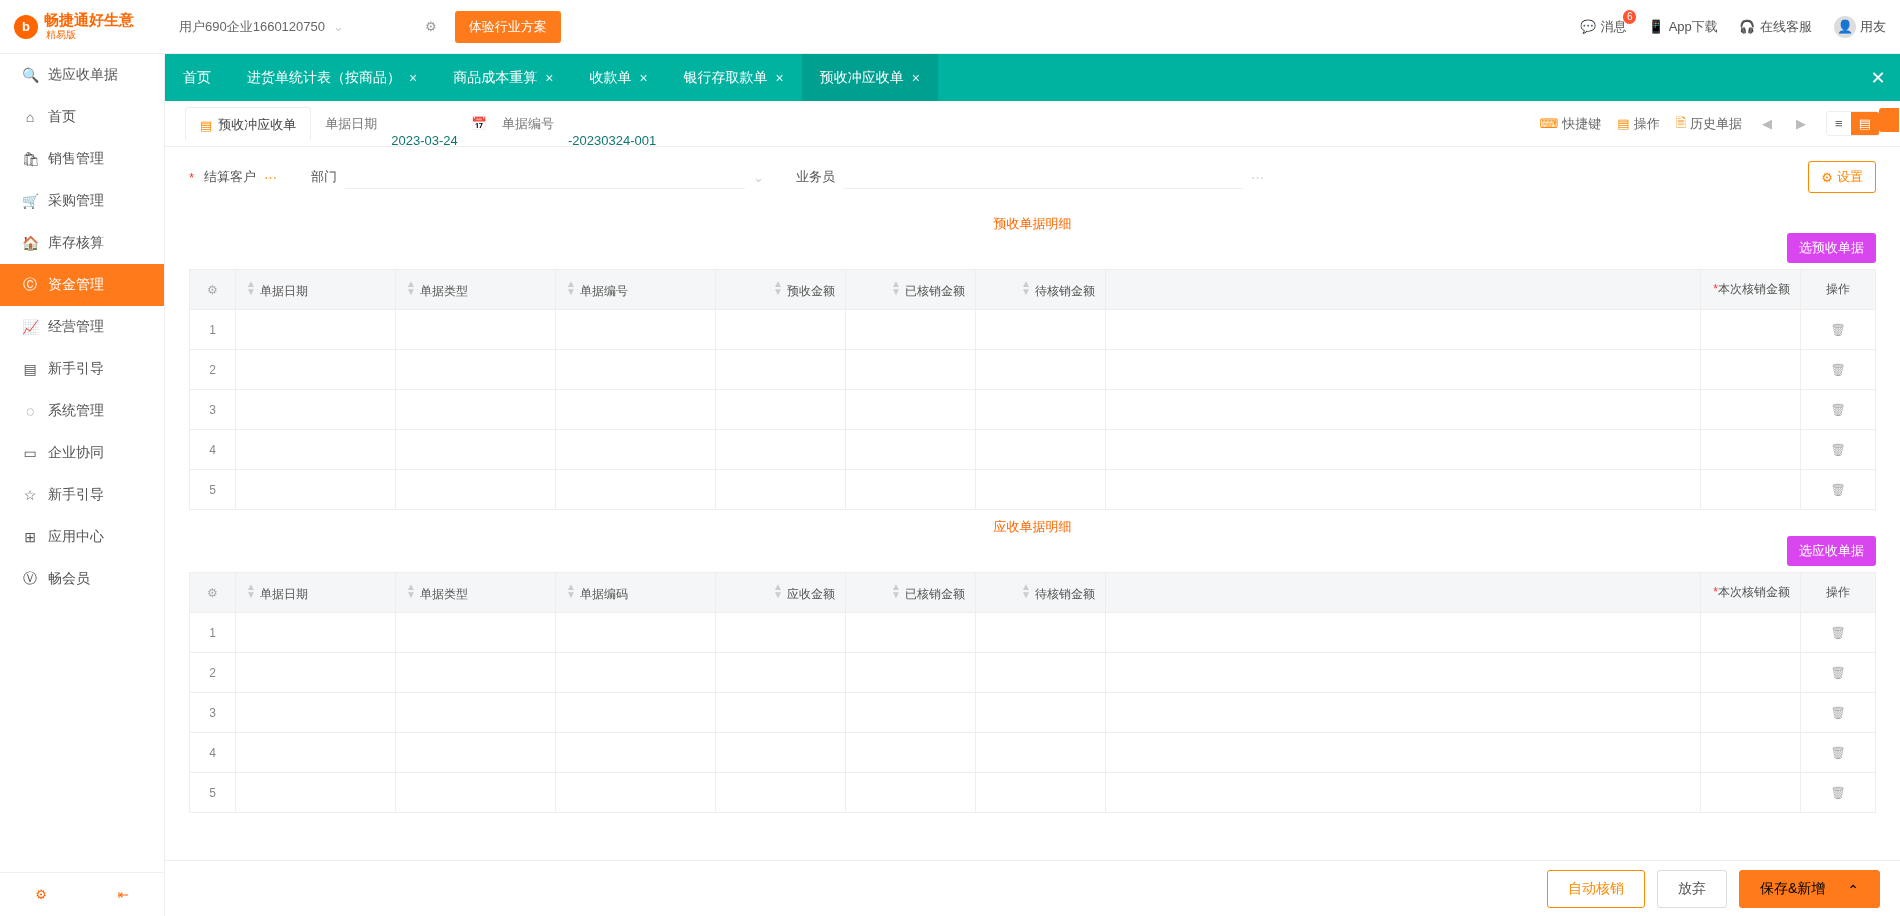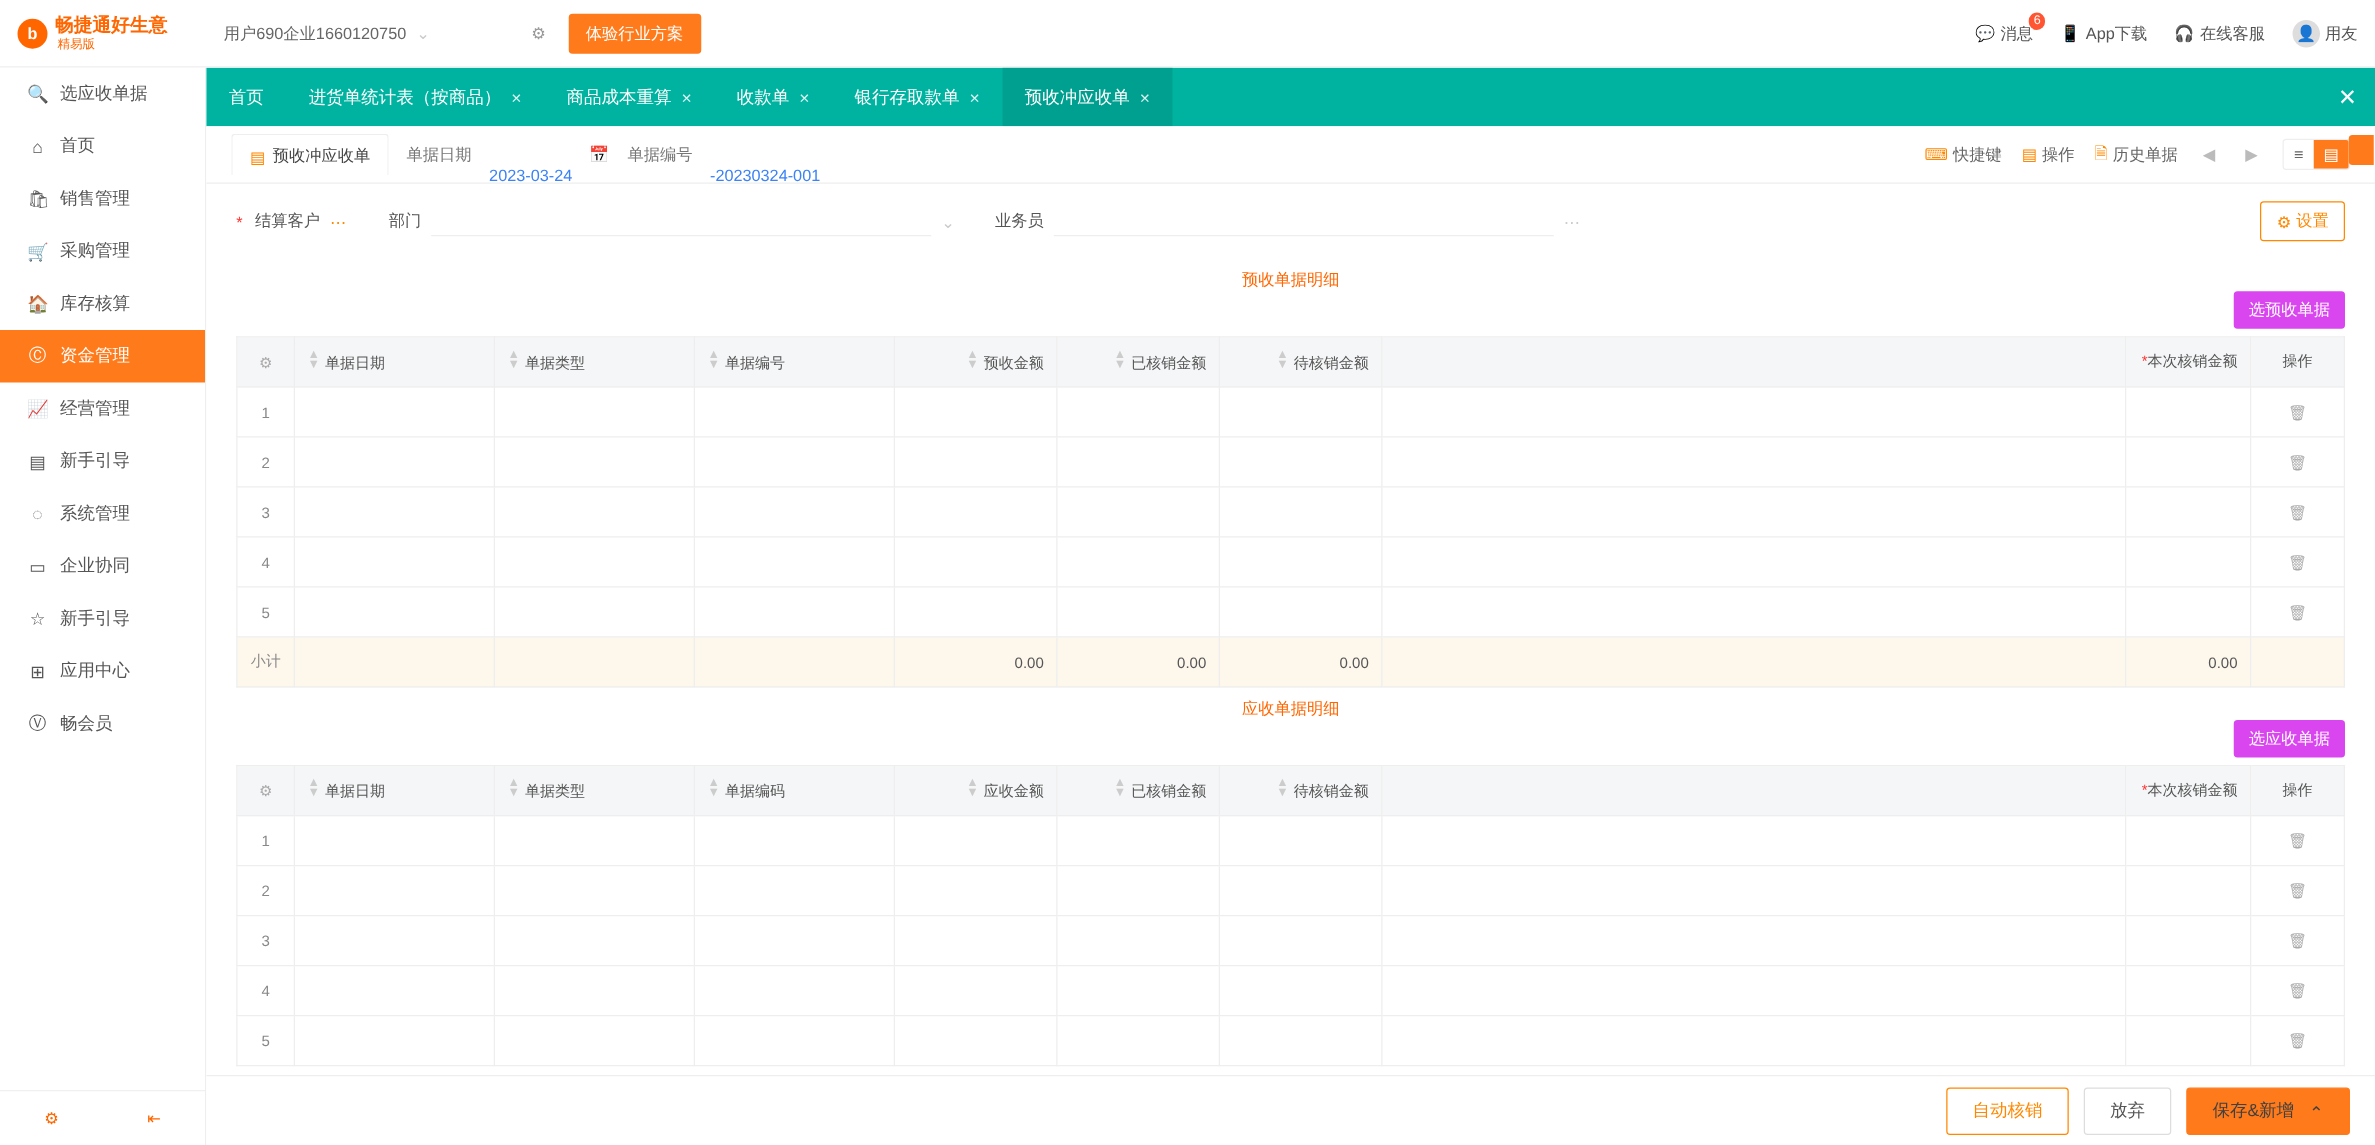--- a/index.html
+++ b/index.html
@@ -27,21 +27,21 @@
 .main{flex:1;display:flex;flex-direction:column;background:#fff;overflow:hidden;}
 .tabbar{height:47px;background:#00b3a1;display:flex;align-items:stretch;}
 .tab{display:flex;align-items:center;padding:0 18px;color:#fff;font-size:14px;cursor:pointer;gap:8px;white-space:nowrap;}
 .tab.active{background:#00a090;}
 .tab .close{font-size:14px;color:#fff;opacity:.85;}
 .tab-close-all{margin-left:auto;width:44px;display:flex;align-items:center;justify-content:center;color:#fff;cursor:pointer;font-size:18px;}
 .docbar{height:46px;background:#fff;border-bottom:1px solid #eee;display:flex;align-items:center;padding:0 20px;gap:14px;font-size:13px;}
 .doc-tab{display:flex;align-items:center;border:1px solid #eee;border-bottom:none;padding:8px 14px 6px;border-radius:3px 3px 0 0;background:#fff;color:#444;gap:6px;}
 .doc-tab .ico{color:#f80;}
 .lbl{color:#777;}
-.val{color:#3b82f6;margin-top:34px;}
+.val{color:#0f766e;margin-top:34px;}
 .orange{color:#f80;}
 .docbar-right{margin-left:auto;display:flex;align-items:center;gap:16px;color:#666;}
 .docbar-right .ico{color:#f80;}
 .link{display:flex;align-items:center;gap:4px;cursor:pointer;}
 .nav-arr{color:#bbb;padding:0 4px;cursor:pointer;}
 .view-toggle{display:flex;border:1px solid #eee;border-radius:3px;overflow:hidden;}
 .view-toggle span{padding:4px 8px;cursor:pointer;}
 .view-toggle .on{background:#ff7a1a;color:#fff;}
 .filters{display:flex;align-items:center;padding:14px 24px;gap:32px;}
 .field{display:flex;align-items:center;gap:8px;color:#555;font-size:13px;}
@@ -63,21 +63,21 @@
 .num{text-align:right;}
 .rownum{text-align:center;color:#888;width:46px;}
 .opcell{text-align:center;width:75px;}
 .gear-cell{text-align:center;width:46px;color:#aaa;}
 .del{color:#aaa;cursor:pointer;}
 tr.subtotal td{background:#fdf7ec;}
 .req-col{color:#f33;}
 .footer{height:56px;border-top:1px solid #eee;display:flex;align-items:center;justify-content:flex-end;gap:12px;padding:0 20px;background:#fff;}
 .btn{padding:9px 20px;border-radius:3px;font-size:14px;cursor:pointer;border:1px solid #ddd;background:#fff;color:#555;}
 .btn.outline-o{border-color:#f80;color:#f80;}
-.btn.primary{background:#ff7a1a;border-color:#ff7a1a;color:#404040;display:flex;align-items:flex-end;gap:12px;}
+.btn.primary{background:#ff7a1a;border-color:#ff7a1a;color:#000000;display:flex;align-items:flex-end;gap:22px;}
 .side-rail{position:absolute;right:0;top:108px;width:22px;display:flex;flex-direction:column;align-items:center;gap:8px;}
 .rail-btn{width:20px;height:24px;background:#ff7a1a;border-radius:3px 0 0 3px;}
 </style>
 </head>
 <body>
 
 <div class="app">
 
   <div class="topbar">
     <div class="logo">
@@ -350,32 +350,20 @@
                   <td></td>
                   <td></td>
                   <td></td>
                   <td></td>
                   <td></td>
                   <td></td>
                   <td></td>
                   <td></td>
                   <td class="opcell"><span class="del">🗑</span></td>
                 </tr>
-                <tr class="subtotal">
-                  <td class="rownum">小计</td>
-                  <td></td>
-                  <td></td>
-                  <td></td>
-                  <td class="num">0.00</td>
-                  <td class="num">0.00</td>
-                  <td class="num">0.00</td>
-                  <td></td>
-                  <td class="num">0.00</td>
-                  <td></td>
-                </tr>
               </tbody>
           </table>
         </div>
 
         <div class="section">
           <div class="sec-head">
             <span class="sec-title">应收单据明细</span>
             <button class="sec-btn">选应收单据</button>
           </div>
           <table>

